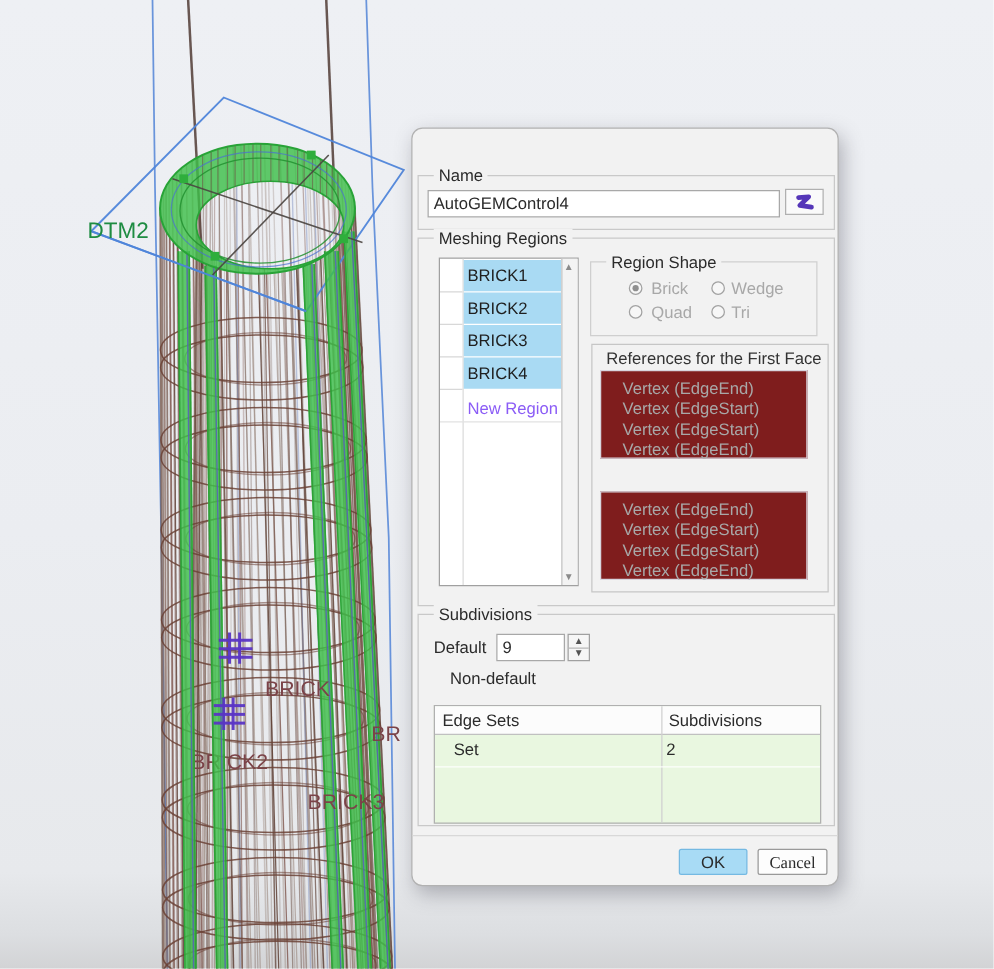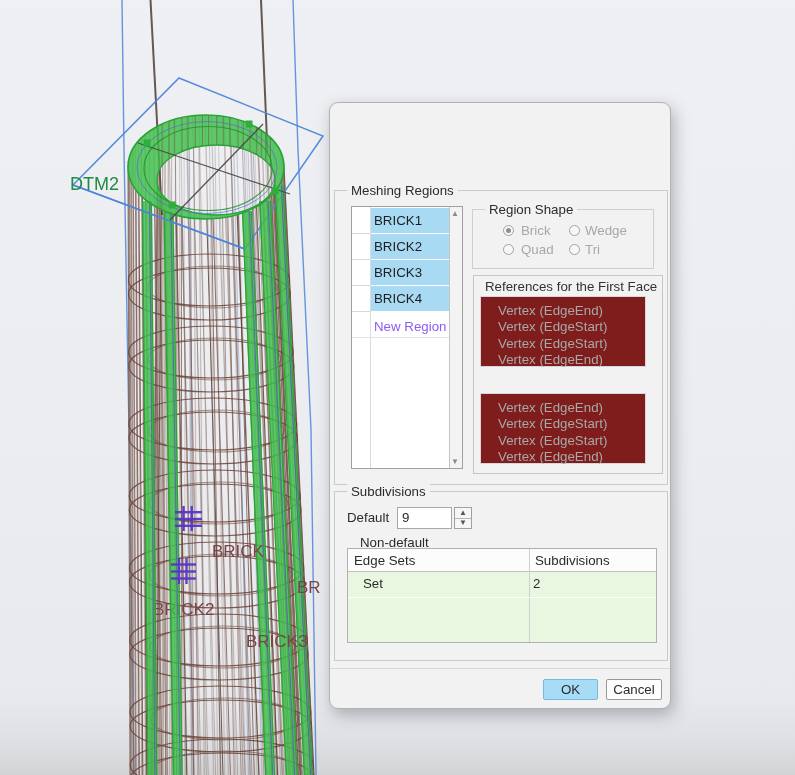--- a/index.html
+++ b/index.html
@@ -262,20 +262,29 @@
 <line x1="175" y1="519.0" x2="202" y2="519.0" stroke="#5a35c5" stroke-width="2.4" opacity="0.95"></line>
 <line x1="175" y1="525.8" x2="202" y2="525.8" stroke="#5a35c5" stroke-width="2.4" opacity="0.95"></line>
 <line x1="179.0" y1="558" x2="179.0" y2="584" stroke="#5a35c5" stroke-width="2.4" opacity="0.95"></line>
 <line x1="186.5" y1="558" x2="186.5" y2="584" stroke="#5a35c5" stroke-width="2.4" opacity="0.95"></line>
 <line x1="171" y1="564.5" x2="196" y2="564.5" stroke="#5a35c5" stroke-width="2.4" opacity="0.95"></line>
 <line x1="171" y1="571.5" x2="196" y2="571.5" stroke="#5a35c5" stroke-width="2.4" opacity="0.95"></line>
 <line x1="171" y1="578.5" x2="196" y2="578.5" stroke="#5a35c5" stroke-width="2.4" opacity="0.95"></line>
     </svg>
 <div id="dlg">
 
+ <div class="fs" style="left:4px;top:37px;width:334px;height:44px;">
+   <div class="leg">Name</div>
+   <div class="inp" style="left:7px;top:11px;width:282px;height:22px;">AutoGEMControl4</div>
+   <div style="position:absolute;left:293px;top:10px;width:31px;height:21px;background:#fafafa;border:1px solid #b0b0b0;box-sizing:border-box;">
+     <svg width="29" height="19" viewBox="0 0 29 19">
+            <polyline points="9.8,6.1 18,5.4 10.8,12.3 20.2,13.7" stroke="#5536b8" stroke-width="3.7" fill="none" stroke-linecap="round" stroke-linejoin="round"></polyline>
+          </svg>
+   </div>
+ </div>
 
  <div class="fs" style="left:4px;top:87px;width:334px;height:295px;">
    <div class="leg">Meshing Regions</div>
 
    <div style="position:absolute;left:16px;top:15px;width:112px;height:263px;background:#fff;border:1px solid #a0a0a0;box-sizing:border-box;">
      <div style="position:absolute;left:18px;top:0;width:1px;height:100%;background:#dcdcdc;"></div>
      <div style="position:absolute;left:0;top:25.6px;width:18px;height:1px;background:#d8d8d8;"></div>
      <div style="position:absolute;left:0;top:51.7px;width:18px;height:1px;background:#d8d8d8;"></div>
      <div style="position:absolute;left:0;top:77.8px;width:18px;height:1px;background:#d8d8d8;"></div>
      <div style="position:absolute;left:0;top:103.9px;width:18px;height:1px;background:#d8d8d8;"></div>
@@ -326,27 +335,27 @@
 
  <div class="fs" style="left:4px;top:388px;width:334px;height:170px;">
    <div class="leg">Subdivisions</div>
    <div class="lbl" style="left:12px;top:18px;">Default</div>
    <div class="inp" style="left:62px;top:15px;width:55px;height:22px;">9</div>
    <div style="position:absolute;left:119px;top:15px;width:18px;height:22px;border:1px solid #a0a0a0;background:#f6f6f6;box-sizing:border-box;">
      <div style="position:absolute;top:0;left:0;width:100%;height:10px;border-bottom:1px solid #b8b8b8;text-align:center;font-size:8px;color:#555;line-height:10px;">▲</div>
      <div style="position:absolute;bottom:0;left:0;width:100%;height:10px;text-align:center;font-size:8px;color:#555;line-height:10px;">▼</div>
    </div>
    <div class="lbl" style="left:11px;top:43px;margin-left:14px;">Non-default</div>
-   <div style="position:absolute;left:12px;top:56px;width:310px;height:95px;border:1px solid #b0b0b0;background:#e9f7e0;box-sizing:border-box;">
+   <div style="position:absolute;left:12px;top:72px;width:310px;height:95px;border:1px solid #b0b0b0;background:#e9f7e0;box-sizing:border-box;">
      <div style="position:absolute;left:0;top:0;width:100%;height:23px;background:#fcfcfc;border-bottom:1px solid #c0c0c0;box-sizing:border-box;"></div>
      <div class="lbl" style="left:6px;top:4px;">Edge Sets</div>
      <div class="lbl" style="left:187px;top:4px;">Subdivisions</div>
      <div style="position:absolute;left:181px;top:0;width:1px;height:100%;background:#cfcfcf;"></div>
      <div class="lbl" style="left:15px;top:27px;">Set</div>
      <div class="lbl" style="left:185px;top:27px;">2</div>
      <div style="position:absolute;left:0;top:48px;width:100%;height:1px;background:rgba(255,255,255,0.9);"></div>
    </div>
  </div>
 
  <div style="position:absolute;left:0;top:565px;width:100%;height:1px;background:#d8d8d8;"></div>
  <div class="btn" style="left:213px;top:576px;width:55px;background:#a8dbf5;border:1px solid #74b9e2;">OK</div>
- <div class="btn" style="left:276px;top:576px;width:56px;background:#fdfdfd;border:1px solid #999;">Cancel</div>
+ <div class="btn" style="left:276px;top:576px;width:56px;background:#fdfdfd;border:1px solid #999;font-family:Liberation Serif, serif;">Cancel</div>
 </div>
 </div>
 </body></html>

